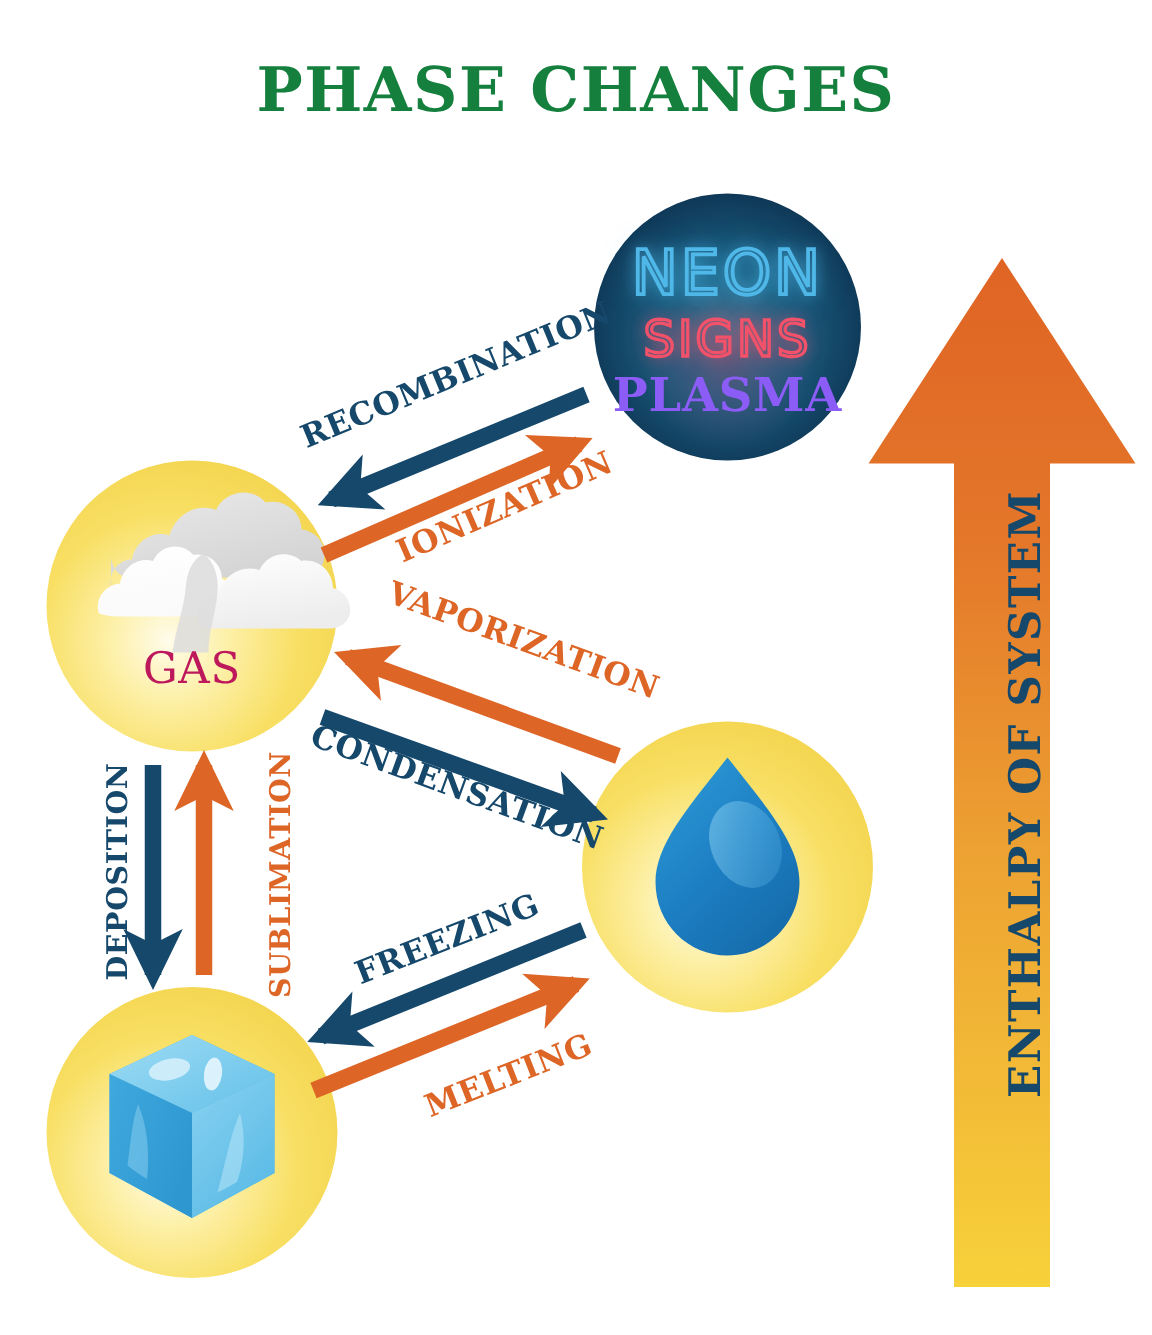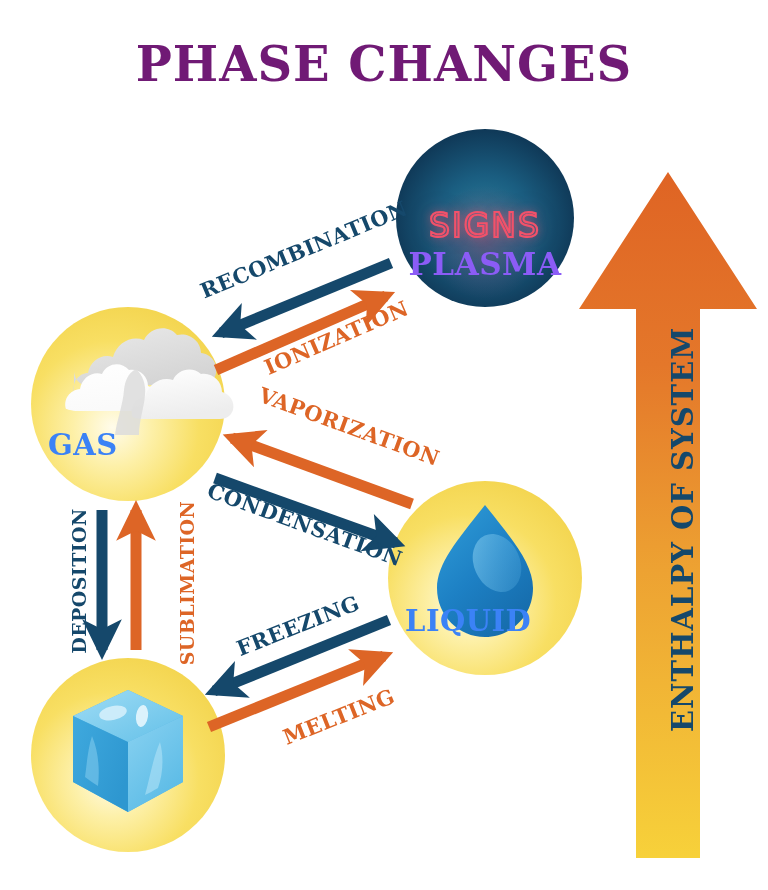--- a/index.html
+++ b/index.html
@@ -11,23 +11,23 @@
     position:relative;
   }
   #stage{position:absolute;inset:0;width:768px;height:890px;}
 
   
   .title{
     position:absolute;left:0;top:36px;width:768px;
     text-align:center;
     font-family:"DejaVu Serif", serif;
     font-weight:bold;
-    font-size:48px;
+    font-size:41px;
     letter-spacing:1px;
-    color:#701a75;
+    color:#15803d;
     white-space:nowrap;
   }
 
   
   #canvas{position:absolute;left:0;top:0;width:768px;height:890px;}
 
   
   .alabel{
     position:absolute;
     font-family:"DejaVu Serif", serif;
@@ -36,22 +36,23 @@
     transform-origin:50% 50%;
     letter-spacing:.4px;
   }
   .navy{color:#15486B;}
   .orange{color:#DD6526;}
 
   
   .phase-caption{
     position:absolute;
     font-family:"DejaVu Serif", serif;
-    font-weight:bold;
-    color:#3b82f6;
+    font-weight:normal;
+    color:#be185d;
+    text-align:center;
     letter-spacing:.5px;
     white-space:nowrap;
   }
   
   .neon-word{
     position:absolute;text-align:center;white-space:nowrap;
     font-family:"DejaVu Sans", sans-serif;
     font-weight:normal;
   }
   #neon-text{
@@ -211,25 +212,25 @@
     <line x1="412" y1="504" x2="232" y2="438" stroke="#DD6526" stroke-width="11" stroke-linecap="butt" marker-end="url(#mOrange)"></line>
     <line x1="215" y1="478" x2="396" y2="543" stroke="#15486B" stroke-width="11" stroke-linecap="butt" marker-end="url(#mNavy)"></line>
 
     <line x1="102" y1="510" x2="102" y2="650" stroke="#15486B" stroke-width="11" stroke-linecap="butt" marker-end="url(#mNavy)"></line>
     <line x1="136" y1="650" x2="136" y2="510" stroke="#DD6526" stroke-width="11" stroke-linecap="butt" marker-end="url(#mOrange)"></line>
 
     <line x1="389" y1="620" x2="214" y2="691" stroke="#15486B" stroke-width="11" stroke-linecap="butt" marker-end="url(#mNavy)"></line>
     <line x1="209" y1="727" x2="384" y2="656" stroke="#DD6526" stroke-width="11" stroke-linecap="butt" marker-end="url(#mOrange)"></line>
   </svg>
 
+  <div class="neon-word" id="neon-text" style="left:396px;top:158px;width:178px;">NEON</div>
   <div class="neon-word" id="signs-text" style="left:396px;top:206px;width:178px;">SIGNS</div>
   <div class="neon-word" id="plasma-text" style="left:396px;top:246px;width:178px;">PLASMA</div>
 
   <div class="phase-caption" style="left:48px;top:428px;width:160px;font-size:29px;">GAS</div>
-  <div class="phase-caption" style="left:405px;top:604px;width:160px;font-size:29px;">LIQUID</div>
 
   <div class="alabel navy" style="left:193px;top:237px;font-size:21px;transform:rotate(-22.5deg);">RECOMBINATION</div>
 
   <div class="alabel orange" style="left:259px;top:325px;font-size:21px;transform:rotate(-23.5deg);">IONIZATION</div>
 
   <div class="alabel orange" style="left:254px;top:414px;font-size:21px;transform:rotate(20deg);">VAPORIZATION</div>
 
   <div class="alabel navy" style="left:202px;top:512px;font-size:21px;transform:rotate(20deg);">CONDENSATION</div>
 
   <div class="alabel navy" style="left:6px;top:570px;font-size:19px;transform:rotate(-90deg);">DEPOSITION</div>

